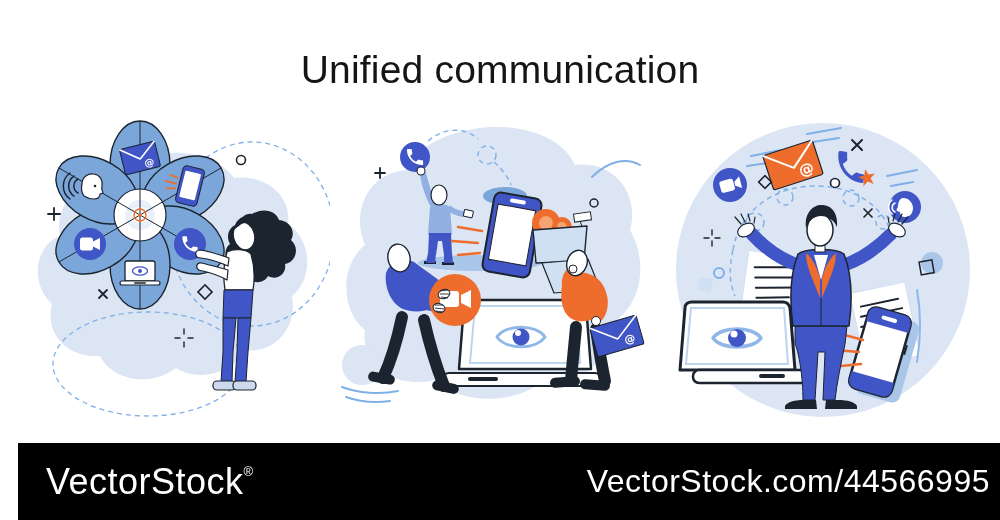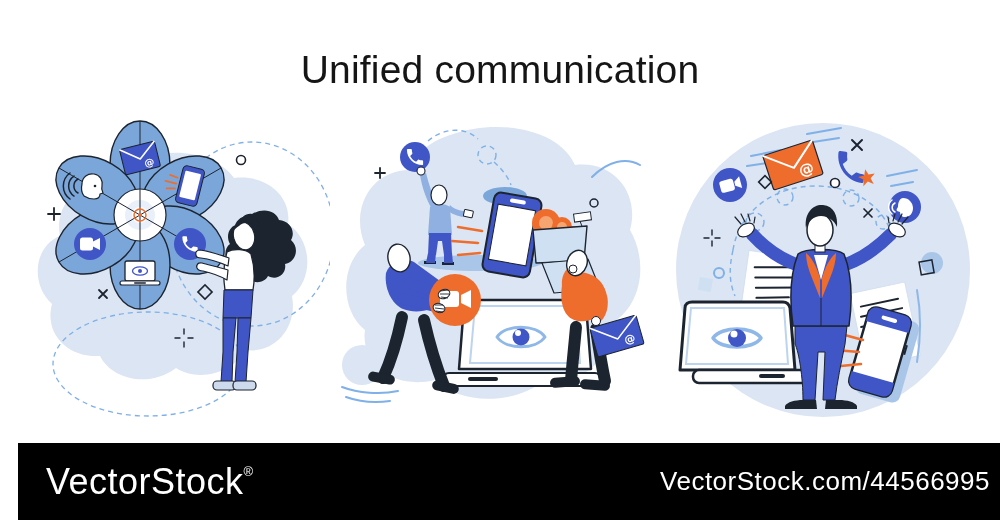--- a/index.html
+++ b/index.html
@@ -9,21 +9,21 @@
          font-size:39px;font-weight:500;color:#151515;letter-spacing:.2px;}
   .scene{position:absolute;}
   .scene-1{left:20px;top:112px;}
   .scene-2{left:340px;top:115px;}
   .scene-3{left:655px;top:112px;}
   .bar{position:absolute;left:18px;top:443px;width:100%;height:77px;
        background:var(--black-bar,#000);display:flex;align-items:center;
        justify-content:space-between;box-sizing:border-box;padding:0 28px;}
   .brand{color:#fff;font-size:36px;font-weight:500;letter-spacing:.5px;}
   .brand sup{font-size:13px;vertical-align:18px;font-weight:400;}
-  .wurl{color:#fff;font-size:26px;font-weight:400;letter-spacing:.5px;}
+  .wurl{color:#fff;font-size:32px;font-weight:400;letter-spacing:.5px;}
 
   
   .f-royal{fill:var(--royal-blue,#4055c6)} .f-petal{fill:var(--petal-blue,#7ba6d9)}
   .f-blob{fill:var(--light-blob,#dbe5f3)}  .f-mid{fill:var(--mid-blue,#a9c6e8)}
   .f-orange{fill:var(--orange,#ee6d2d)}    .f-orangel{fill:var(--orange-light,#f6a571)}
   .f-white{fill:#fff}                      .f-ink{fill:var(--ink,#1c2430)}
   .f-panel{fill:var(--panel-blue,#cfe0f2)} .f-shoe{fill:var(--shoe-grey,#cdd9ec)}
   .f-lightfig{fill:var(--figure-light-blue,#8fb0e0)} .f-center{fill:#e9f0f9}
   .s-ink{stroke:var(--ink,#1c2430)}  .s-white{stroke:#fff}
   .s-sky{stroke:var(--sky-line,#7fb0e8)} .s-eye{stroke:var(--eye-blue,#8fb8e8)}

